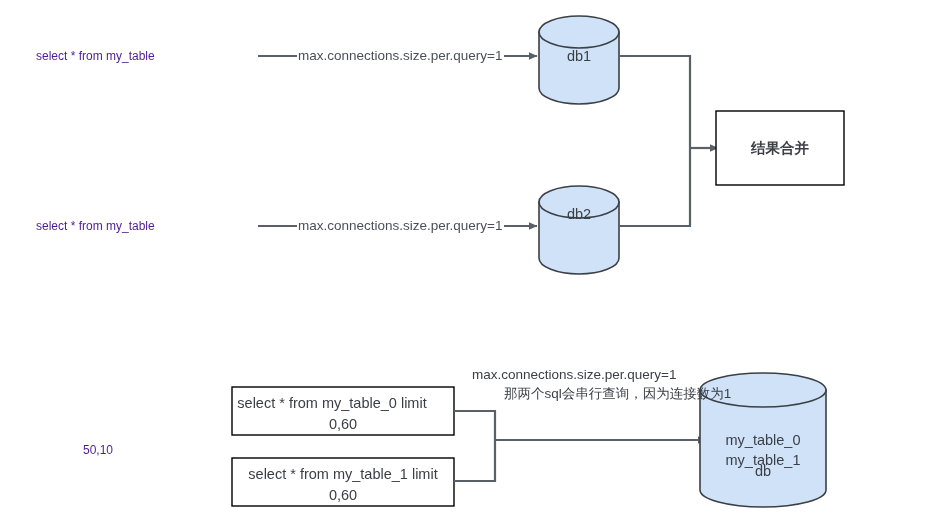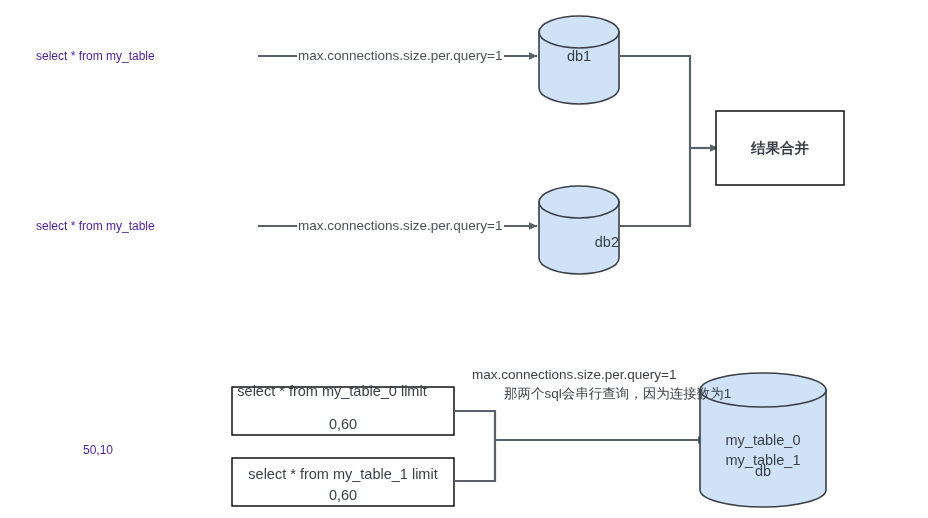--- a/index.html
+++ b/index.html
@@ -136,27 +136,27 @@
   <div class="txt" style="left:36px; top:46px;">select * from my_table</div>
 
   <div class="txt" style="left:36px; top:216px;">select * from my_table</div>
 
   <div class="edge-label" style="left:297px; top:47px;">max.connections.size.per.query=1</div>
 
   <div class="edge-label" style="left:297px; top:217px;">max.connections.size.per.query=1</div>
 
   <div class="cyl-label" style="left:539px; top:46px; width:80px;">db1</div>
 
-  <div class="cyl-label" style="left:539px; top:232px; width:80px;text-align:right;">db2</div>
+  <div class="cyl-label" style="left:539px; top:204px; width:80px;">db2</div>
 
   <div class="box-label" style="left:716px; top:137px; width:128px;font-weight:bold;">结果合并</div>
 
   <div class="txt txt-center" style="left:8px; top:440px; width:180px;">50,10</div>
 
-  <div class="box-label" style="left:232px; top:380px; width:200px;">select * from my_table_0 limit</div>
+  <div class="box-label" style="left:232px; top:392px; width:200px;">select * from my_table_0 limit</div>
   <div class="box-label" style="left:232px; top:413px; width:222px;">0,60</div>
 
   <div class="box-label" style="left:232px; top:463px; width:222px;">select * from my_table_1 limit</div>
   <div class="box-label" style="left:232px; top:484px; width:222px;">0,60</div>
 
   <div class="note" style="left:472px; top:365px;">max.connections.size.per.query=1</div>
   <div class="note" style="left:472px; top:384px;margin-left:32px;">那两个sql会串行查询，因为连接数为1</div>
 
   <div class="cyl-label" style="left:700px; top:420px; width:126px;margin-top:41px;">db</div>
   <div class="cyl-label" style="left:700px; top:430px; width:126px;">my_table_0</div>

